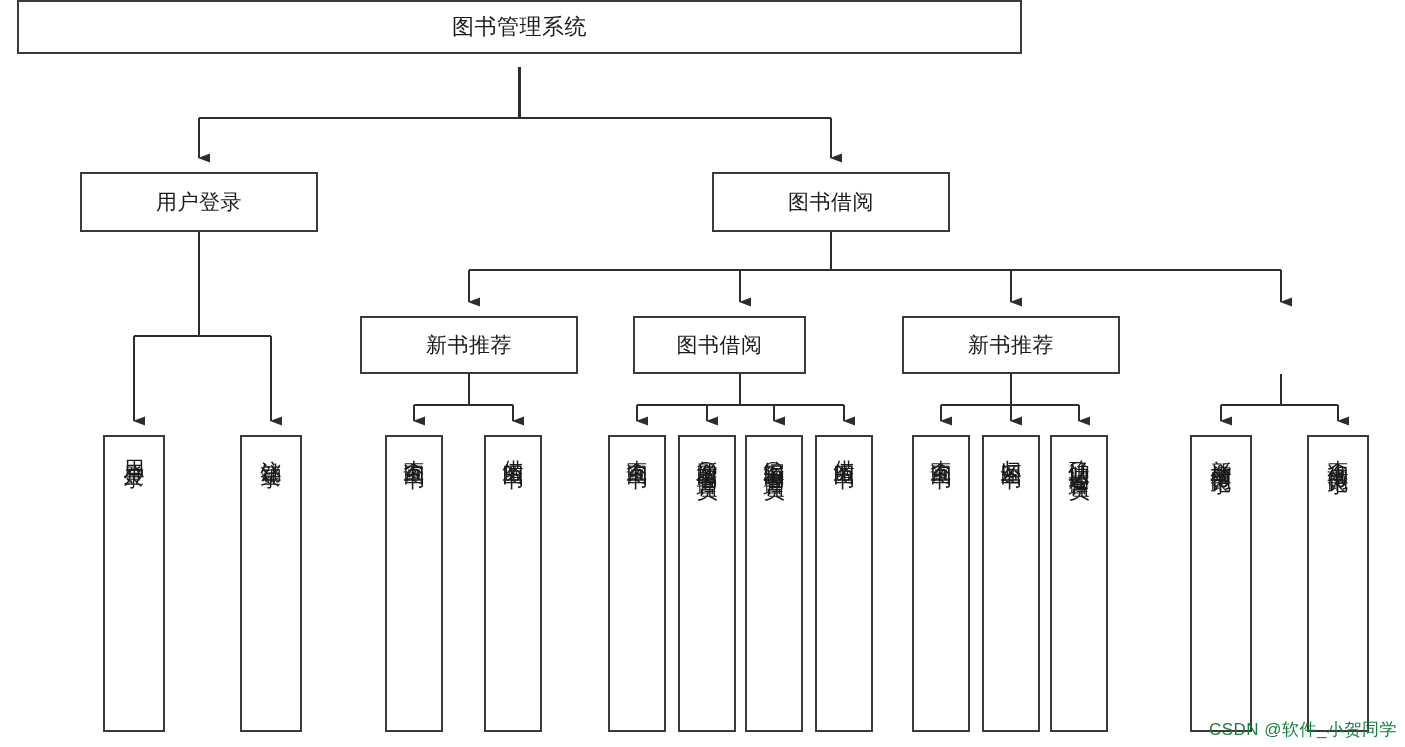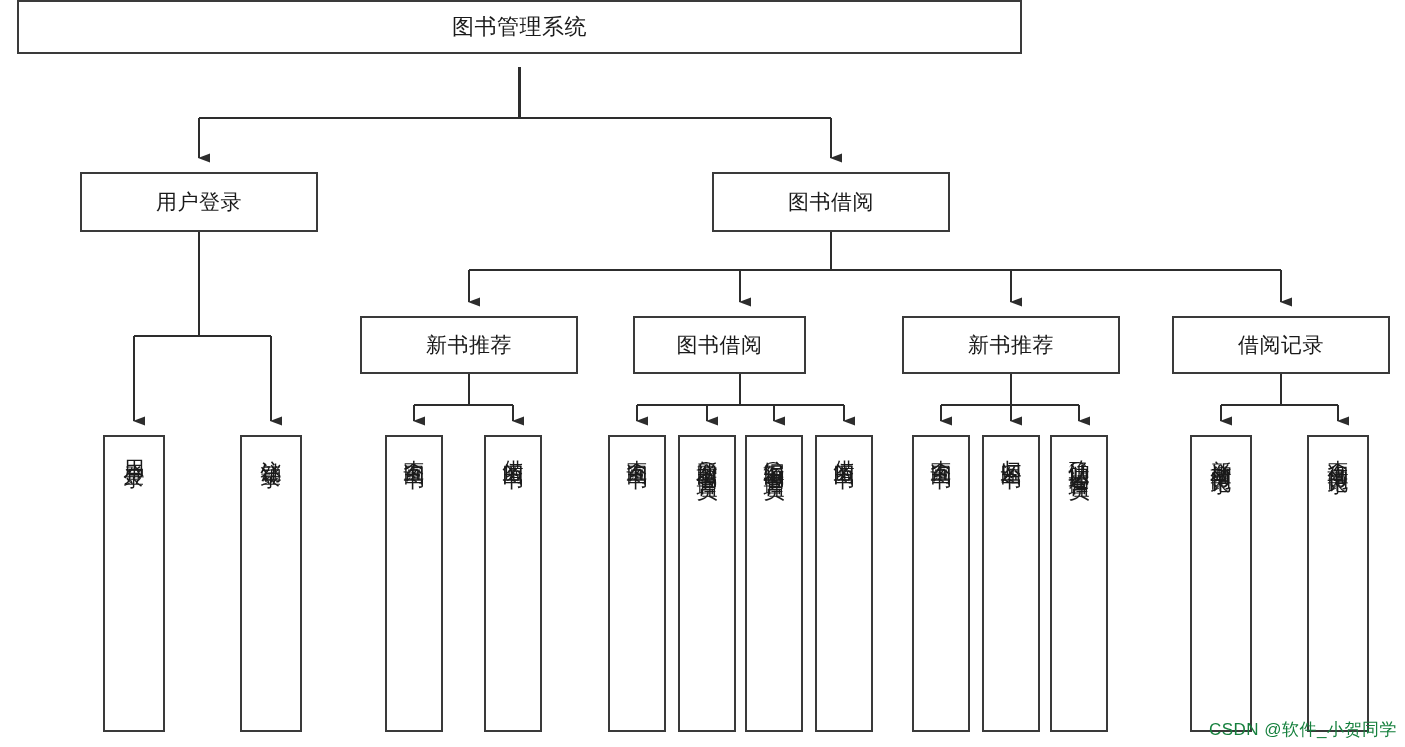--- a/index.html
+++ b/index.html
@@ -143,23 +143,20 @@
 
   <div class="node horiz" style="left:360px; top:316px; width:218px; height:58px;">
     <span class="node-label">新书推荐</span>
   </div>
   <div class="node horiz" style="left:633px; top:316px; width:173px; height:58px;">
     <span class="node-label">图书借阅</span>
   </div>
   <div class="node horiz" style="left:902px; top:316px; width:218px; height:58px;">
     <span class="node-label">新书推荐</span>
   </div>
-  <div class="node horiz" style="left:1172px; top:316px; width:218px; height:58px;">
-    <span class="node-label">借阅记录</span>
-  </div>
 
   <div class="node vert" style="left:103px; top:435px; width:62px; height:297px;">
     <span class="node-label">用户登录</span>
   </div>
   <div class="node vert" style="left:240px; top:435px; width:62px; height:297px;">
     <span class="node-label">注销登录</span>
   </div>
 
   <div class="node vert" style="left:385px; top:435px; width:58px; height:297px;">
     <span class="node-label">查询图书</span>

